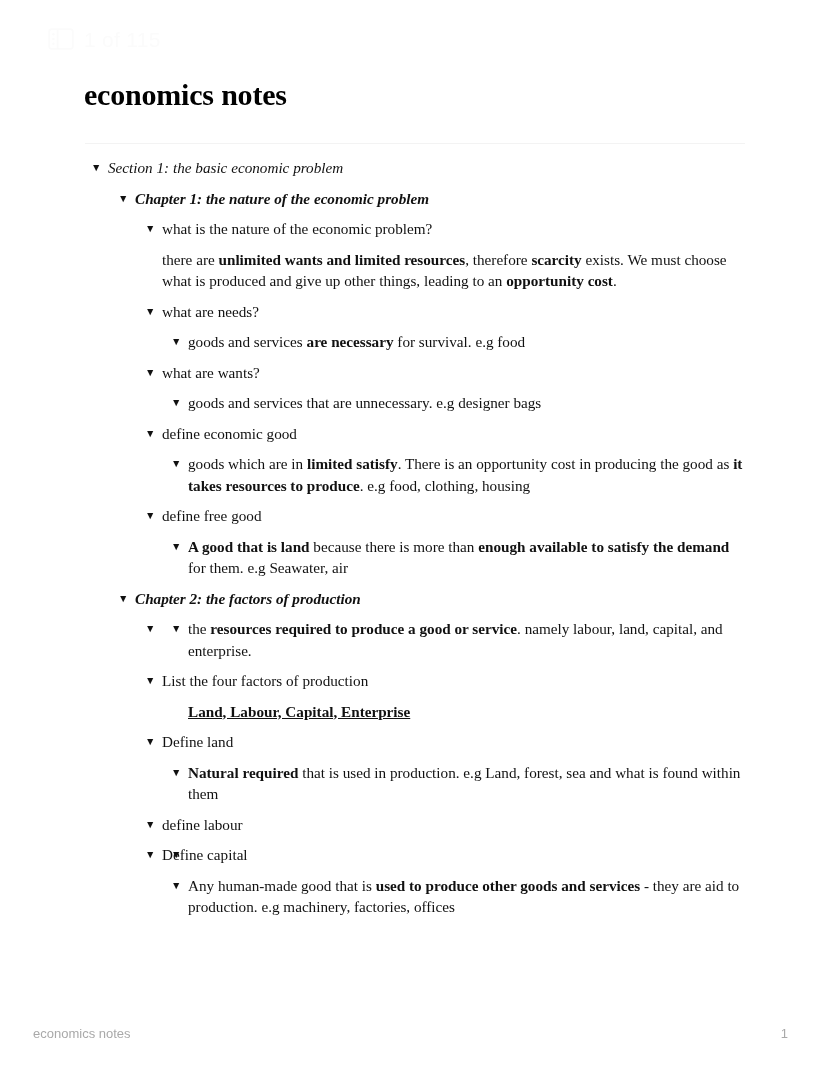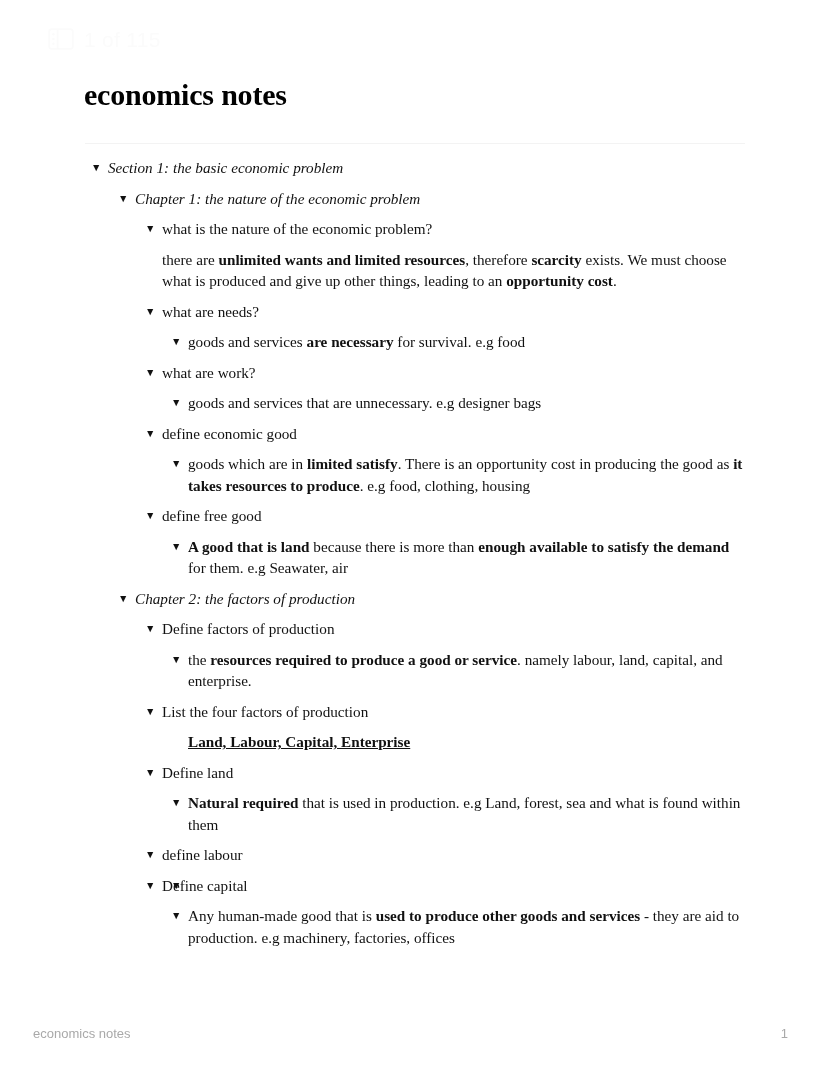--- a/index.html
+++ b/index.html
@@ -113,21 +113,21 @@
     color: #111111;
     display: inline-block;
   }
   .lvl1 .tri { left: 91px; }
   .lvl2 .tri { left: 118px; }
   .lvl3 .tri { left: 145px; }
   .lvl4 .tri { left: 171px; }
 
   
   .s-section   { font-weight: normal; font-style: italic; }
-  .s-chapter   { font-weight: normal; font-style: italic; }
+  .s-chapter   { font-weight: bold; font-style: italic; }
   .s-plain     { font-weight: normal; font-style: normal; }
   .s-bold      { font-weight: bold; font-style: normal; text-decoration: underline; }
 
   .row b { font-weight: bold; }
 
   
   .footer {
     position: absolute;
     left: 0;
     bottom: 36px;
@@ -188,21 +188,21 @@
     <div class="row lvl3">
       <span class="tri">▼</span>
       <span class="body s-plain">what are needs?</span>
     </div>
     <div class="row lvl4">
       <span class="tri">▼</span>
       <span class="body s-plain">goods and services <b>are necessary</b> for survival. e.g food</span>
     </div>
     <div class="row lvl3">
       <span class="tri">▼</span>
-      <span class="body s-plain">what are work?</span>
+      <span class="body s-plain">what are wants?</span>
     </div>
     <div class="row lvl4">
       <span class="tri">▼</span>
       <span class="body s-plain">goods and services that are unnecessary. e.g designer bags</span>
     </div>
     <div class="row lvl3">
       <span class="tri">▼</span>
       <span class="body s-plain">define economic good</span>
     </div>
     <div class="row lvl4">
@@ -216,21 +216,20 @@
     <div class="row lvl4">
       <span class="tri">▼</span>
       <span class="body s-plain"><b>A good that is land</b> because there is more than <b>enough available to satisfy the demand</b> for them. e.g Seawater, air</span>
     </div>
     <div class="row lvl2">
       <span class="tri">▼</span>
       <span class="body s-chapter">Chapter 2: the factors of production</span>
     </div>
     <div class="row lvl3">
       <span class="tri">▼</span>
-      <span class="body s-plain">Define factors of production</span>
     </div>
     <div class="row lvl4">
       <span class="tri">▼</span>
       <span class="body s-plain">the <b>resources required to produce a good or service</b>. namely labour, land, capital, and enterprise.</span>
     </div>
     <div class="row lvl3">
       <span class="tri">▼</span>
       <span class="body s-plain">List the four factors of production</span>
     </div>
     <div class="row lvl4 no-marker">

